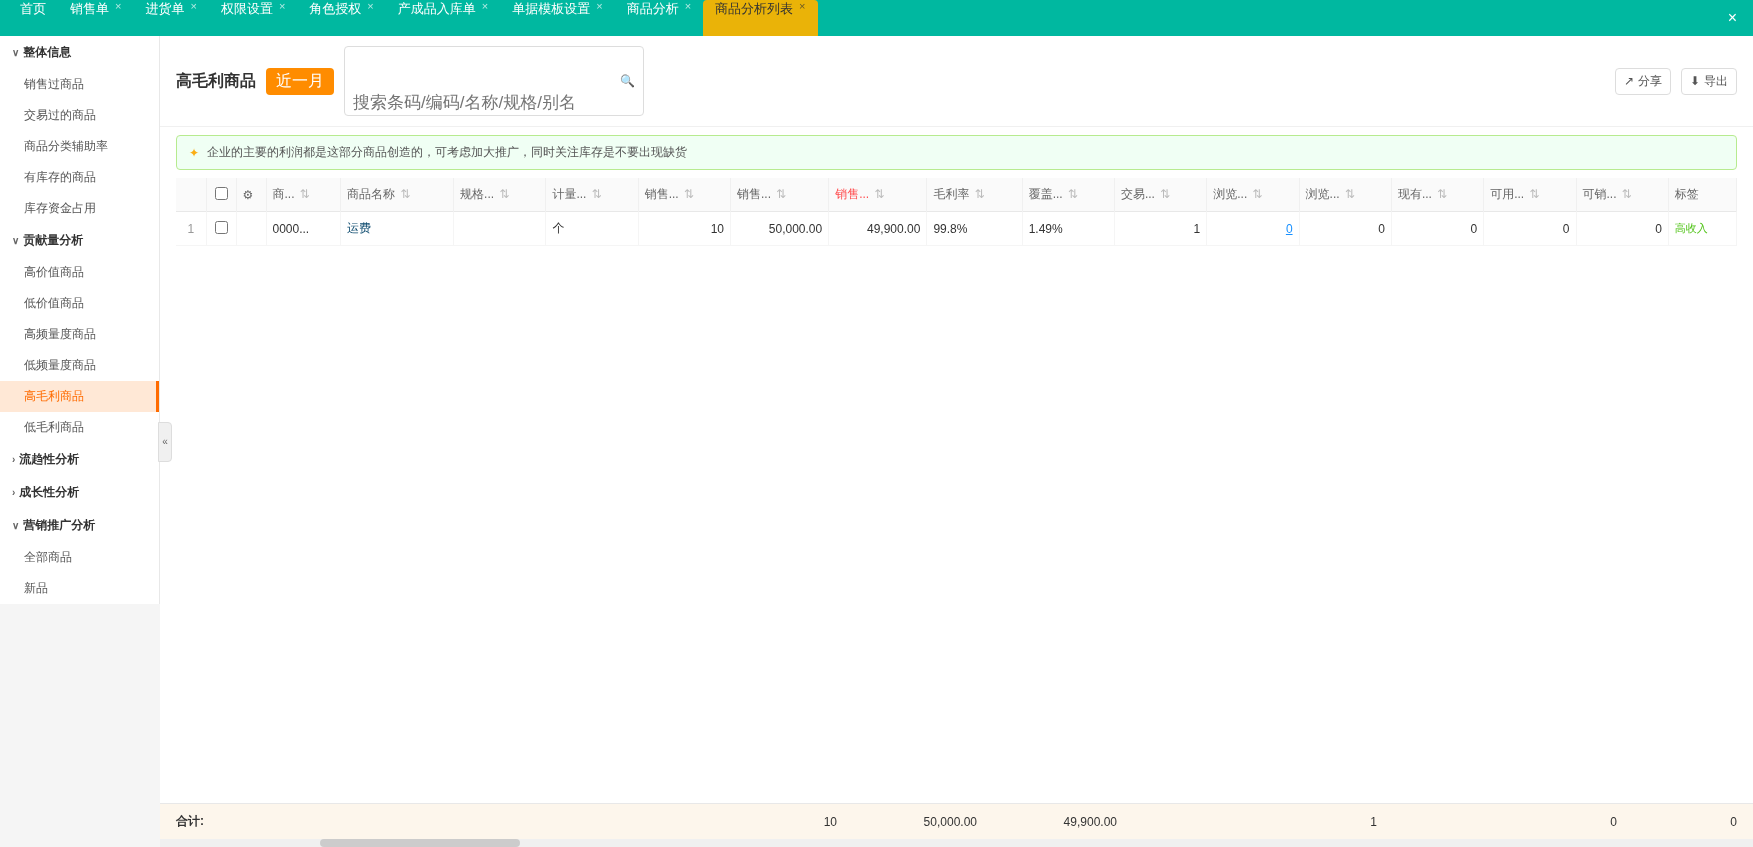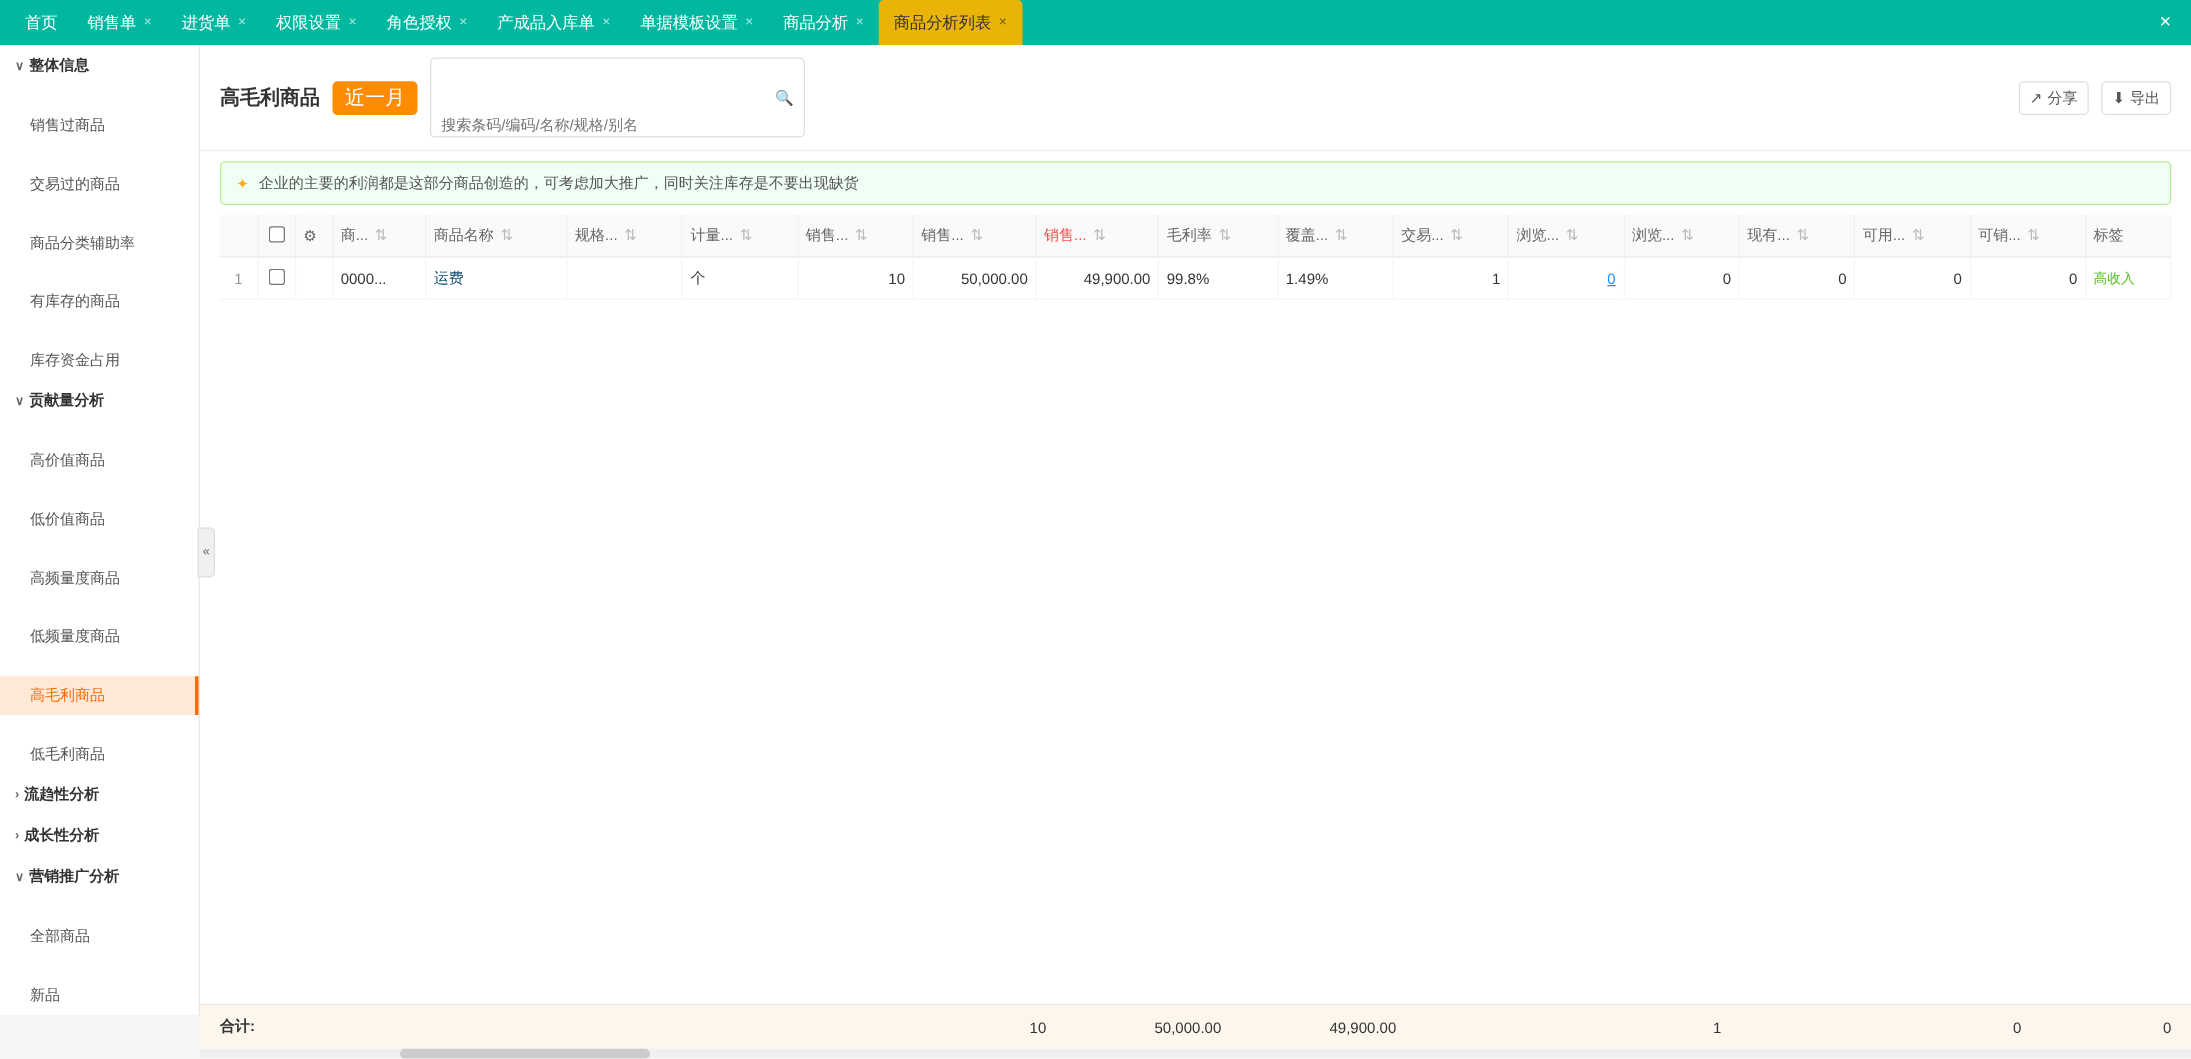--- a/index.html
+++ b/index.html
@@ -10,21 +10,20 @@
       display: flex;
       align-items: center;
       background: #00b8a0;
       height: 36px;
       padding: 0 8px;
       color: white;
       overflow: hidden;
     }
     .nav-tab {
       display: flex;
-      align-items: center;
       padding: 0 12px;
       height: 36px;
       cursor: pointer;
       font-size: 13px;
       white-space: nowrap;
       color: white;
       position: relative;
     }
     .nav-tab.active {
       background: #eab308;
@@ -72,21 +71,20 @@
       margin-right: 4px;
       font-size: 10px;
       color: #666;
     }
     .sidebar-item {
       padding: 7px 12px 7px 24px;
       font-size: 12px;
       color: #555;
       cursor: pointer;
       white-space: nowrap;
-      margin-top: 16px;
     }
     .sidebar-item.active {
       background: #ffe8d6;
       color: #ff6b00;
       border-right: 3px solid #ff6b00;
     }
 
     
     .content-area {
       flex: 1;
@@ -124,21 +122,21 @@
       align-items: center;
       border: 1px solid #ddd;
       border-radius: 4px;
       padding: 2px 8px;
       flex: 1;
       max-width: 300px;
     }
     .search-box input {
       border: none;
       outline: none;
-      font-size: 12px;
+      font-size: 17px;
       color: #999;
       width: 100%;
       background: transparent;
       margin-top: 44px;
     }
     .search-icon { color: #999; cursor: pointer; }
 
     .header-spacer { flex: 1; }
     .action-btn {
       display: flex;

